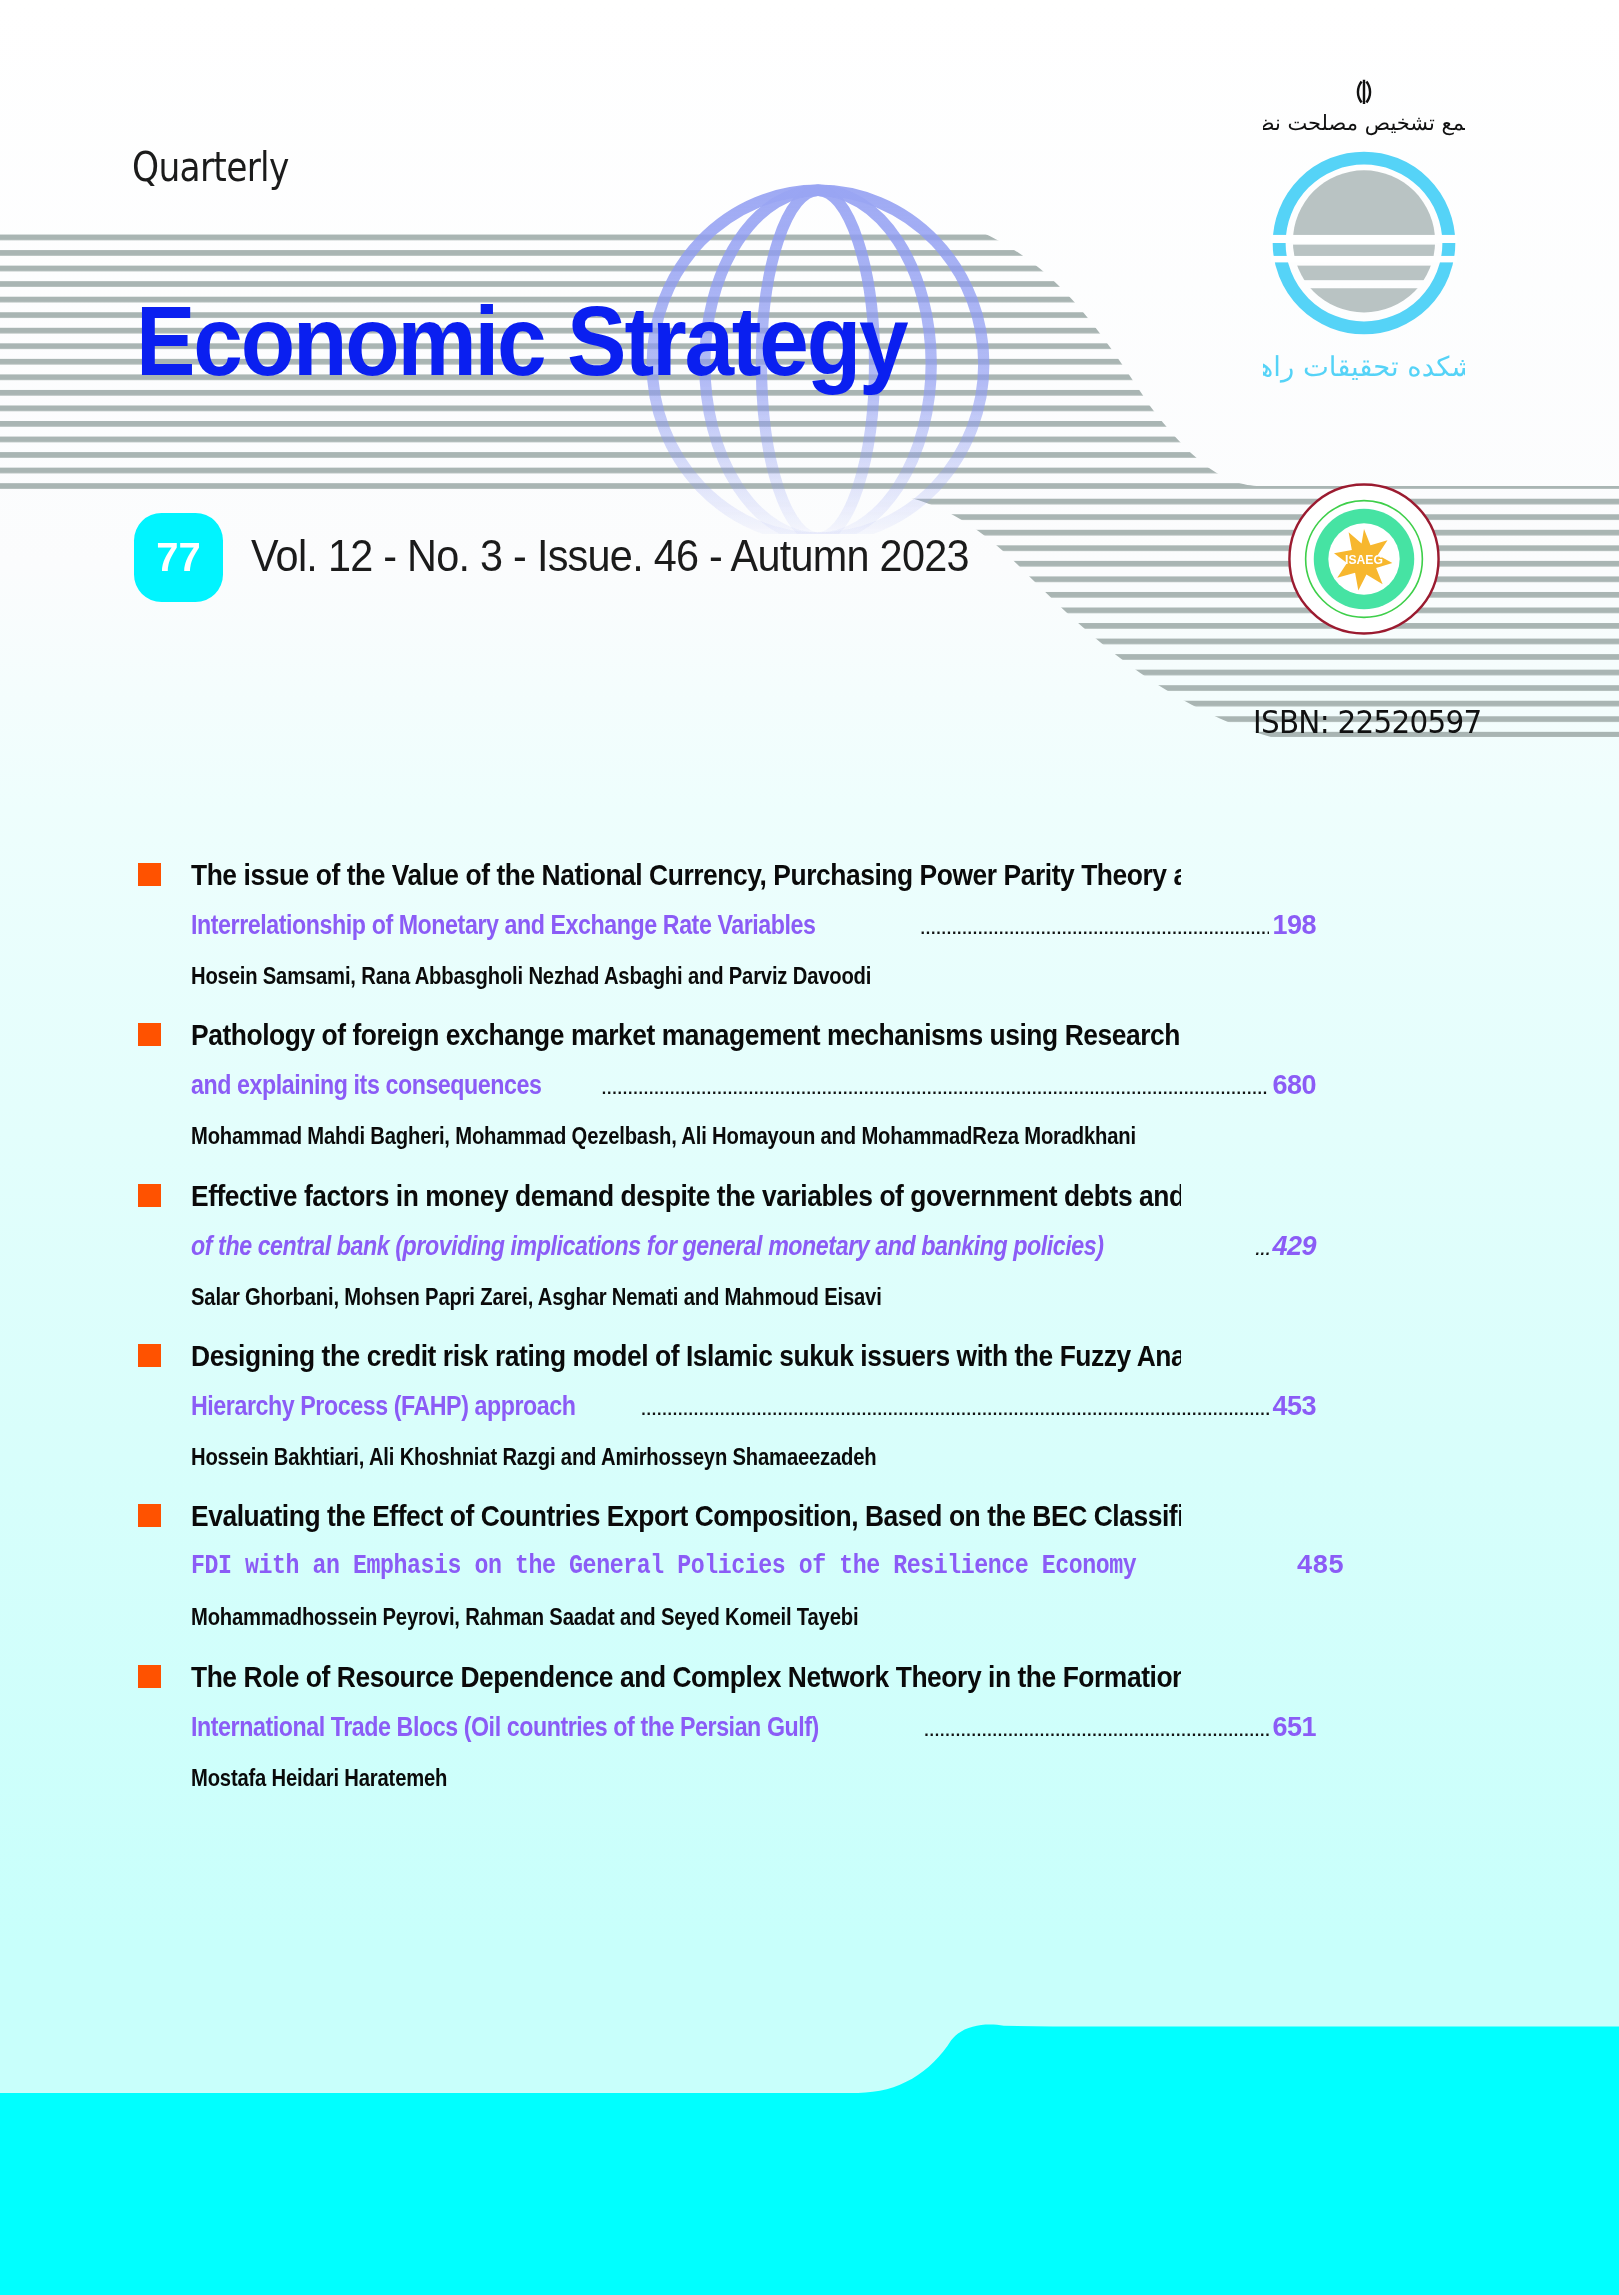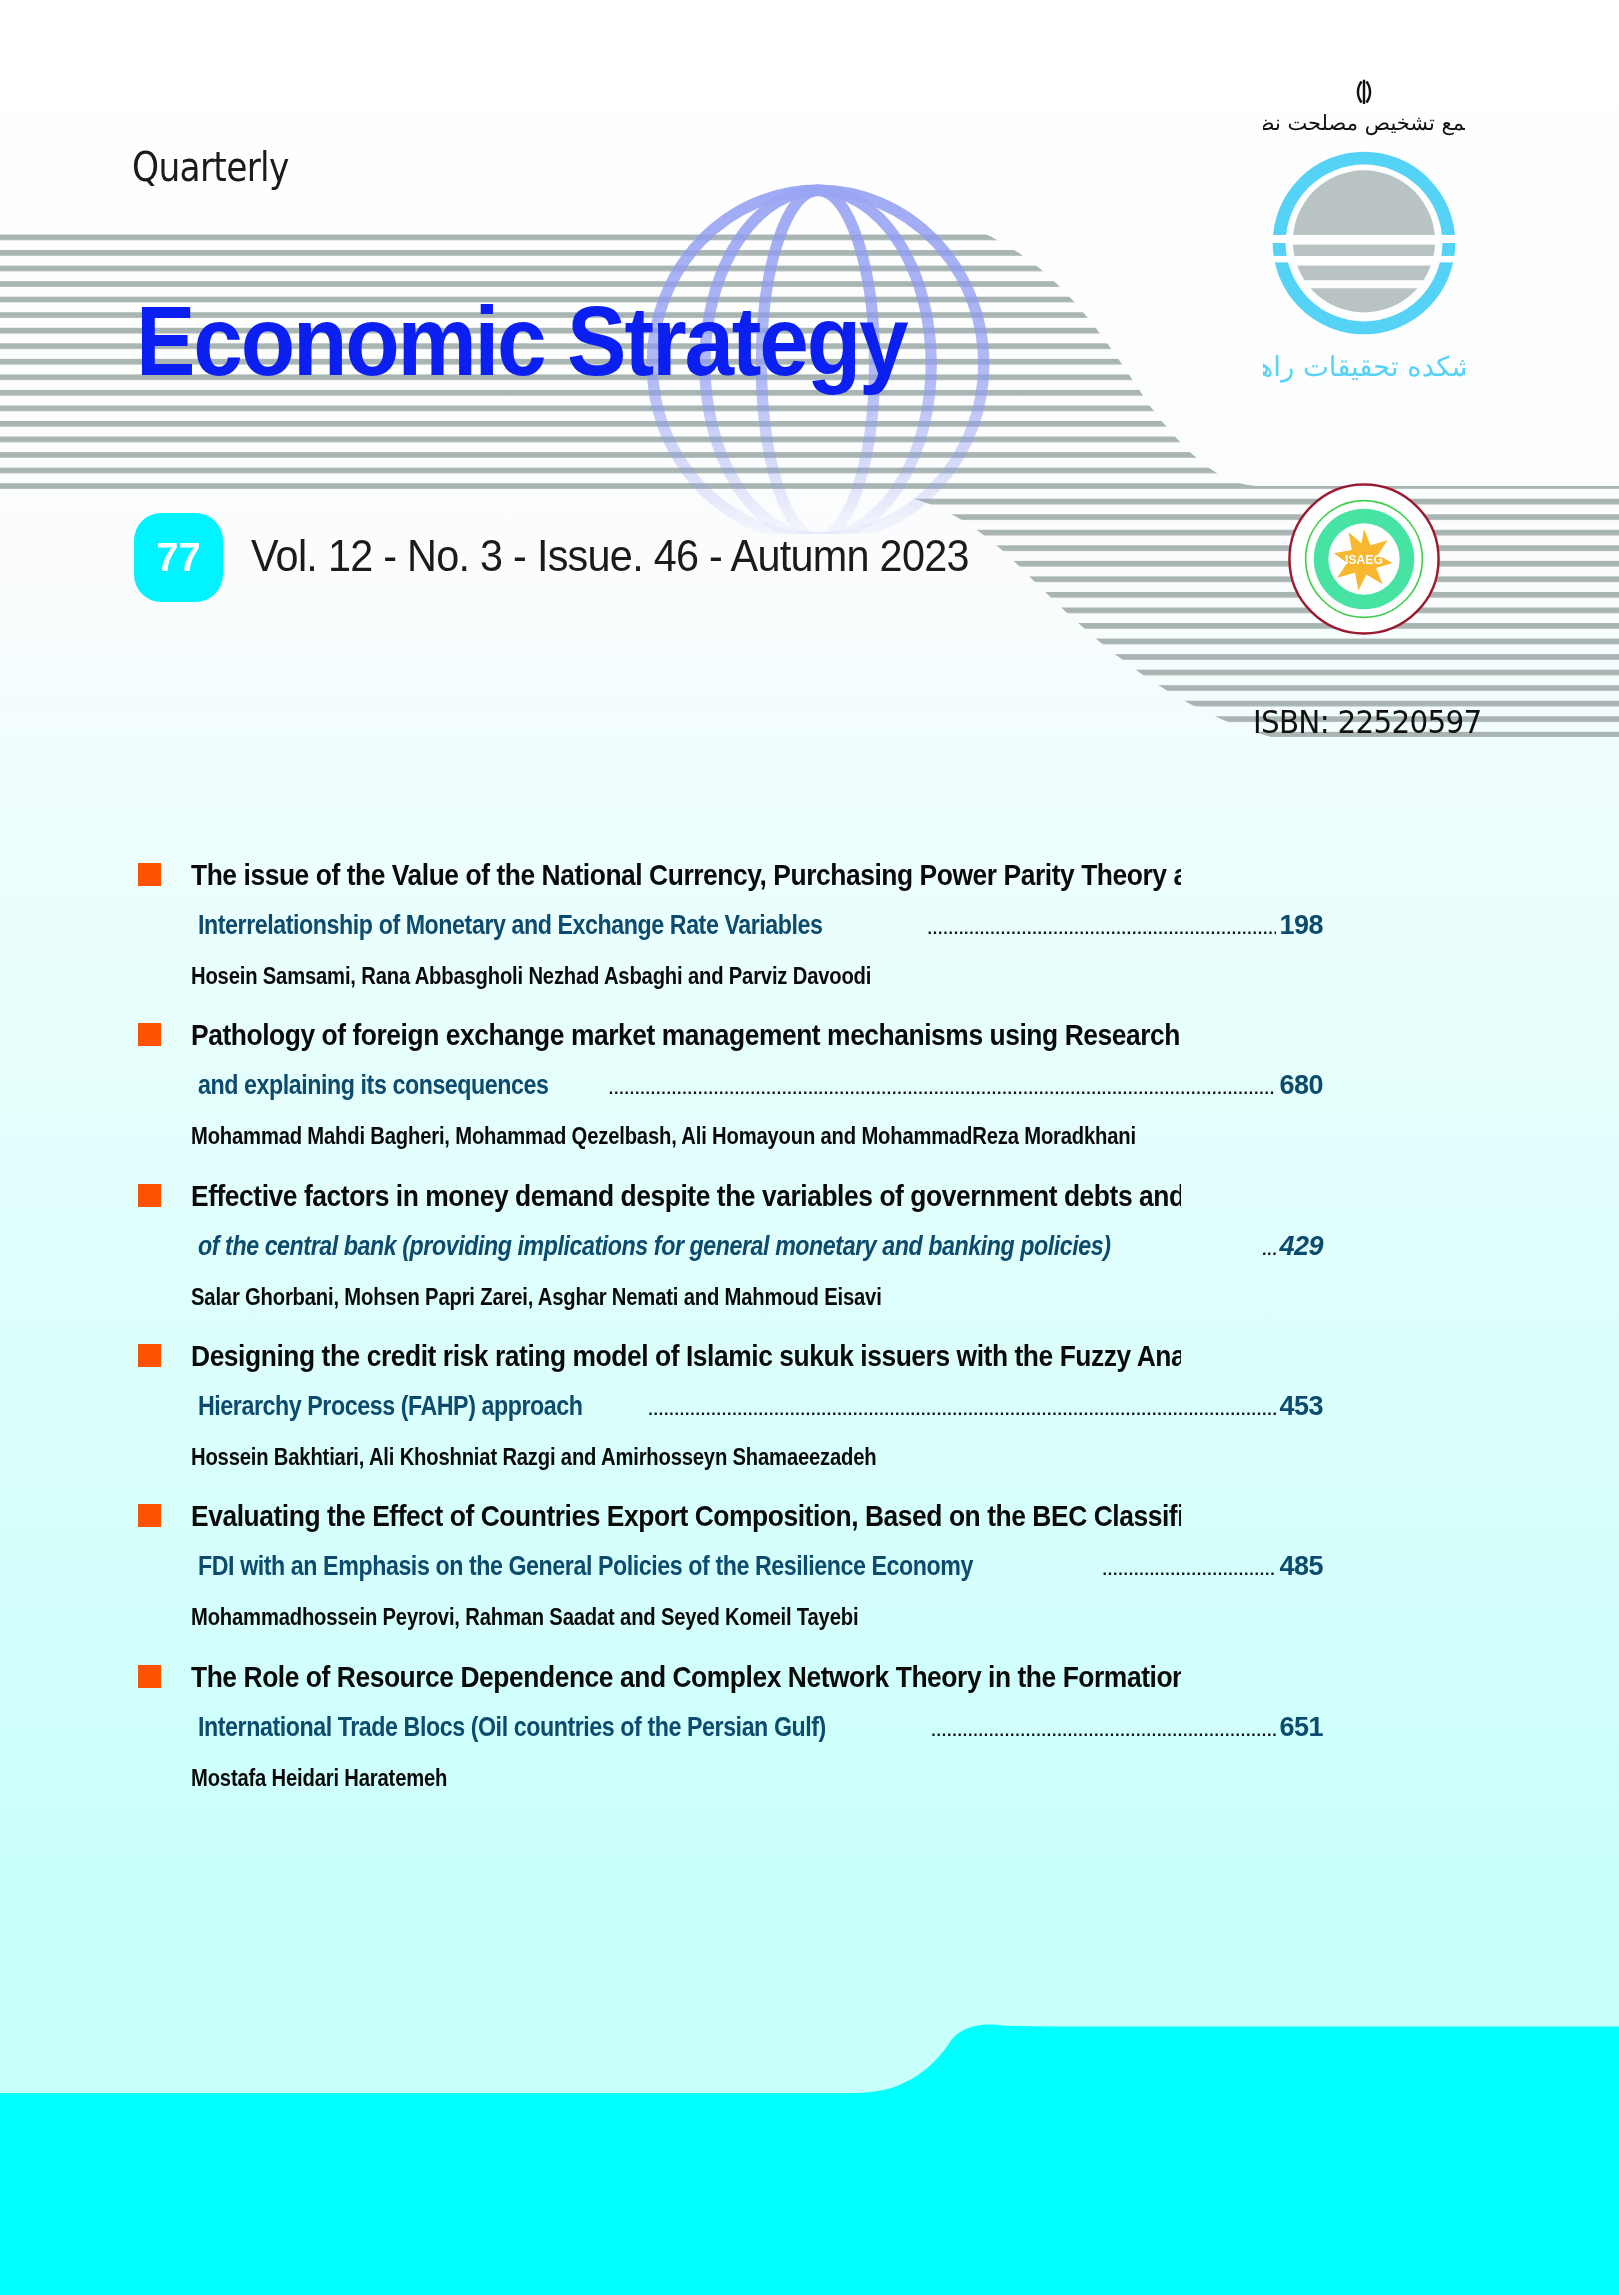--- a/index.html
+++ b/index.html
@@ -29,21 +29,21 @@
   #logo-top { left:1263px; top:73px; width:202px; height:340px; }
   #logo-isaeg { left:1287px; top:482px; width:154px; height:154px; }
   .toc { left:0; top:858px; width:1619px; }
   .toc-item { position:absolute; left:0; width:1619px; }
   .bullet { position:absolute; left:138px; width:23px; height:23px; background:#ff5200; }
   .toc-line {
     position:absolute; left:191px; width:1125px; font-weight:bold; font-size:30px; color:#0a0a0a;
     white-space:nowrap; overflow:hidden; letter-spacing:-0.5px;
     transform:scaleX(0.88); transform-origin:left top;
   }
-  .leader-row { position:absolute; left:198px; width:1125px; display:flex; align-items:baseline; font-weight:bold; font-size:27px; color:#0c4a6e; white-space:nowrap; letter-spacing:-0.5px; }
+  .leader-row { position:absolute; left:191px; width:1125px; display:flex; align-items:baseline; font-weight:bold; font-size:27px; color:#8b5cf6; white-space:nowrap; letter-spacing:-0.5px; }
   .leader-row .txt { flex:0 0 auto; transform:scaleX(0.86); transform-origin:left; }
   .leader-row .dots { flex:1 1 auto; overflow:hidden; font-size:16px; letter-spacing:0.8px; margin:0 3.2px; color:#111; }
   .leader-row .dots::after { content:"................................................................................................................................................................................................................................................................"; }
   .leader-row .pg { flex:0 0 auto; }
   .authors { position:absolute; left:191px; font-weight:bold; font-size:23.5px; color:#0a0a0a; white-space:nowrap; transform:scaleX(0.86); transform-origin:left top; letter-spacing:-0.2px; }
   #bottom-band { left:0; top:2008px; width:1619px; height:287px; }
 </style>
 </head>
 <body>
 
@@ -160,21 +160,21 @@
       <span class="txt">Hierarchy Process (FAHP) approach</span>
         <span class="dots"></span>
         <span class="pg">453</span>
     </div>
     <div class="authors" style="top:105px;">Hossein Bakhtiari, Ali Khoshniat Razgi and Amirhosseyn Shamaeezadeh</div>
   </div>
 
   <div class="toc-item" style="top:641px;">
     <div class="bullet" style="top:4.9px;"></div>
     <div class="toc-line" style="top:0px;">Evaluating the Effect of Countries Export Composition, Based on the BEC Classification, on</div>
-    <div class="leader-row" style="top:52px;">
+    <div class="leader-row" style="top:52px;font-family:Liberation Mono, monospace;">
       <span class="txt">FDI with an Emphasis on the General Policies of the Resilience Economy</span>
         <span class="dots"></span>
         <span class="pg">485</span>
     </div>
     <div class="authors" style="top:105px;">Mohammadhossein Peyrovi, Rahman Saadat and Seyed Komeil Tayebi</div>
   </div>
 
   <div class="toc-item" style="top:802px;">
     <div class="bullet" style="top:4.9px;"></div>
     <div class="toc-line" style="top:0px;">The Role of Resource Dependence and Complex Network Theory in the Formation of</div>

